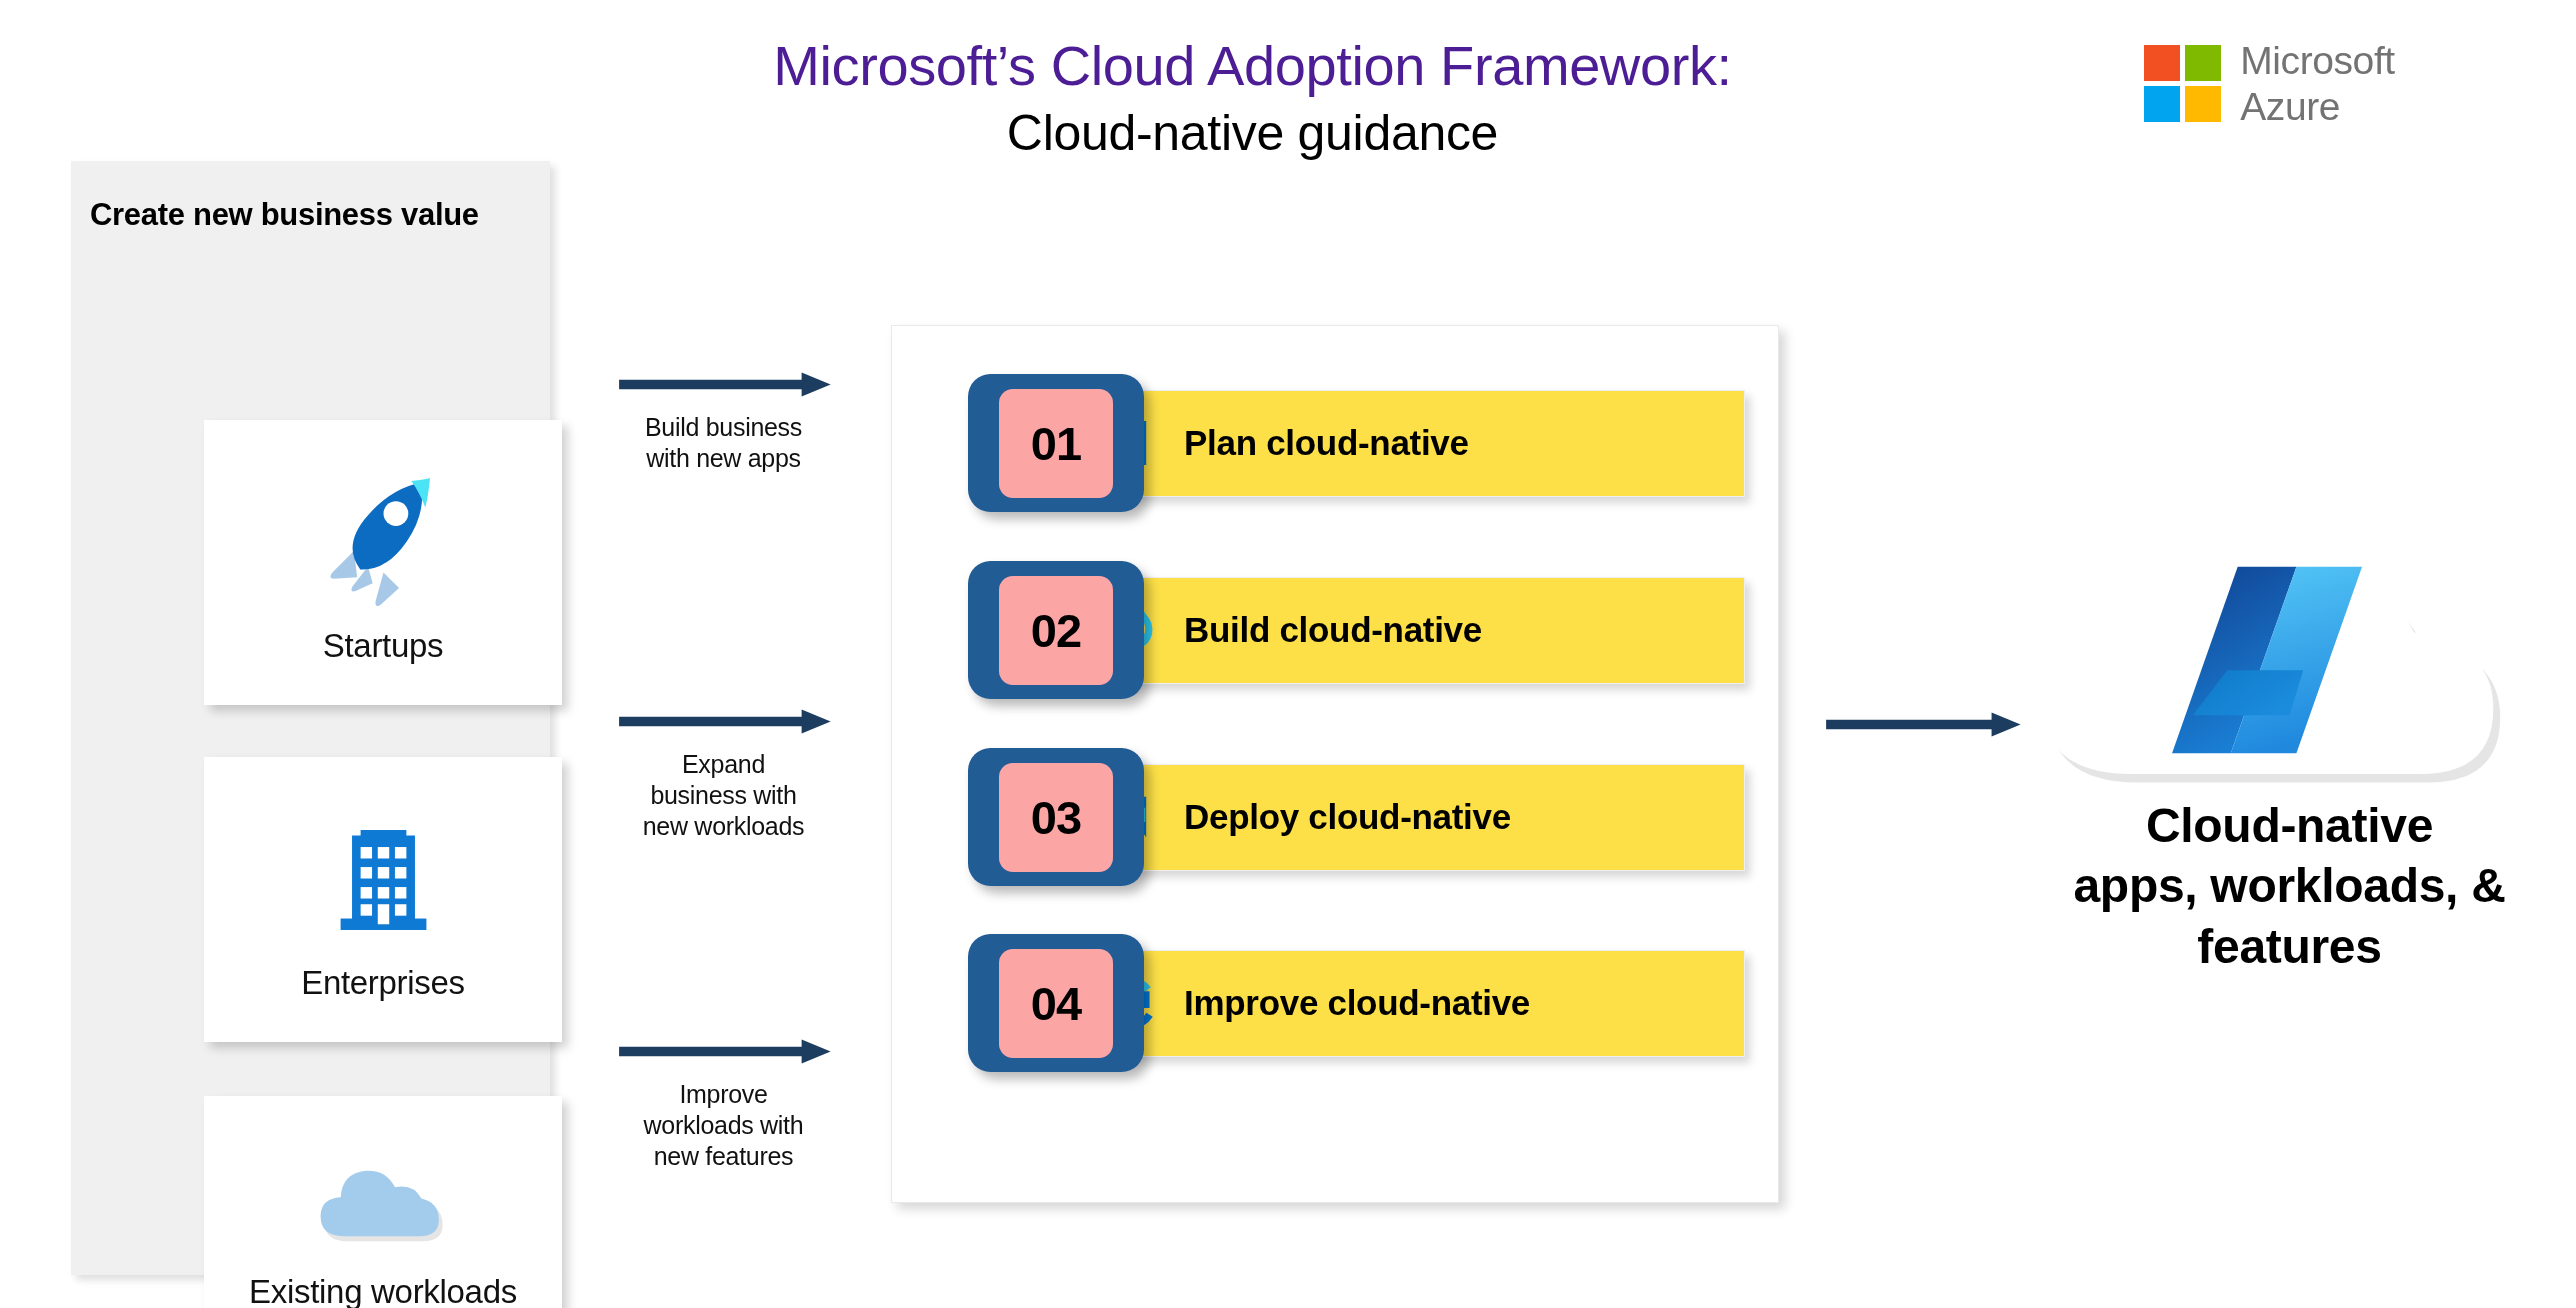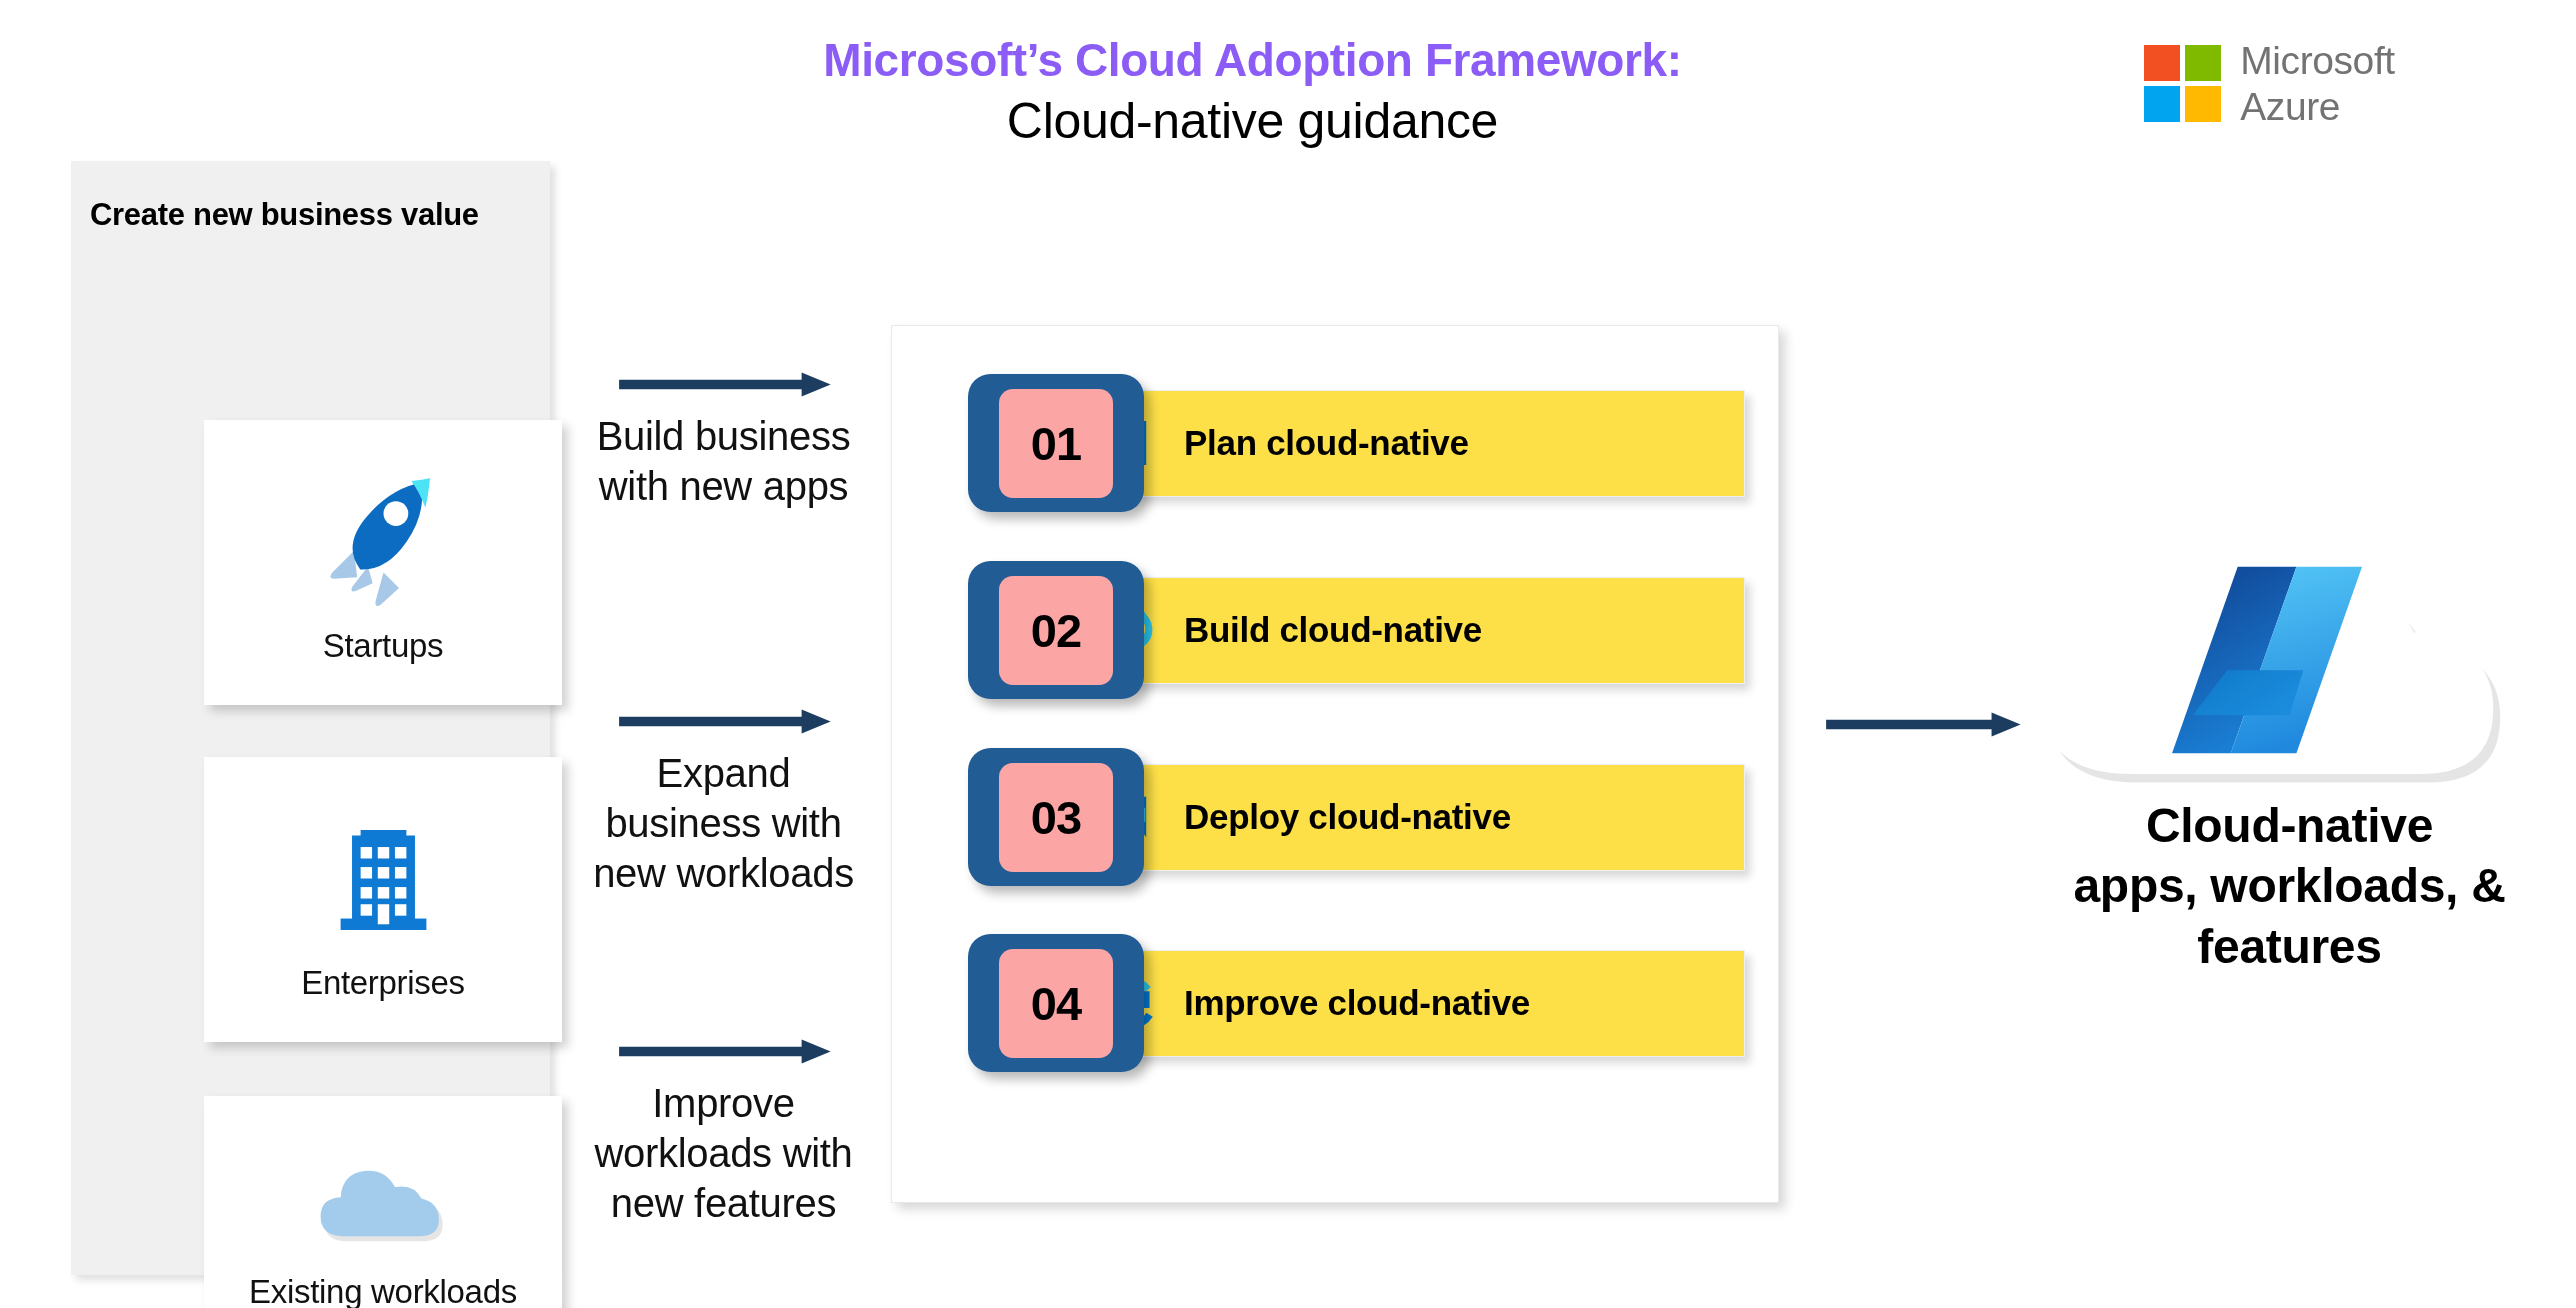--- a/index.html
+++ b/index.html
@@ -7,21 +7,21 @@
     width: 2576px; height: 1309px;
     background: #ffffff;
     font-family: "Liberation Sans", sans-serif;
     overflow: hidden;
   }
   #stage { position: relative; width: 2576px; height: 1309px; background: #fff; }
 
   
   .title-block { position: absolute; left: 743px; top: 33px; width: 1019px; text-align: center; }
   .title-main {
-    font-size: 46px; font-weight: bold; color: #8b5cf6; line-height: 1.18;
+    font-size: 56px; font-weight: normal; color: #4c1d95; line-height: 1.18;
     letter-spacing: -0.4px;
   }
   .title-sub {
     font-size: 50px; font-weight: normal; color: #000; line-height: 1.22;
     margin-top: 3.5px; letter-spacing: -0.3px;
   }
 
   
   .ms-logo { position: absolute; left: 2144px; top: 41px; display: flex; align-items: center; gap: 19px; }
   .ms-squares { display: grid; grid-template-columns: 36px 36px; grid-template-rows: 36px 36px; gap: 5.2px; }
@@ -51,21 +51,21 @@
   .persona-icon { height: 164px; display: flex; align-items: center; justify-content: center; }
   .persona-card.c3 .persona-icon { height: 138px; }
   .persona-label { font-size: 33px; color: #111; margin-top: 3.5px; letter-spacing: -0.3px; }
 
   
   .arrow-group { position: absolute; width: 285px; text-align: center; }
   .arrow-group.g1 { left: 581px; top: 370px; }
   .arrow-group.g2 { left: 581px; top: 707px; }
   .arrow-group.g3 { left: 581px; top: 1037px; }
   .arrow-line { width: 216px; height: 29px; margin: 0 auto 10.4px auto; }
-  .arrow-caption { font-size: 40px; color: #111; line-height: 1.24; letter-spacing: -0.3px; }
+  .arrow-caption { font-size: 25px; color: #111; line-height: 1.24; letter-spacing: -0.3px; }
 
   
   .steps-panel {
     position: absolute; left: 891px; top: 325px; width: 888px; height: 878px;
     background: #ffffff; border: 1.7px solid #e9e9e9;
     box-shadow: 6px 6px 10.4px rgba(0,0,0,0.16);
   }
   .step-row { position: absolute; left: 76px; width: 777px; height: 138px; }
   .step-row.s1 { top: 48px; }
   .step-row.s2 { top: 235px; }

